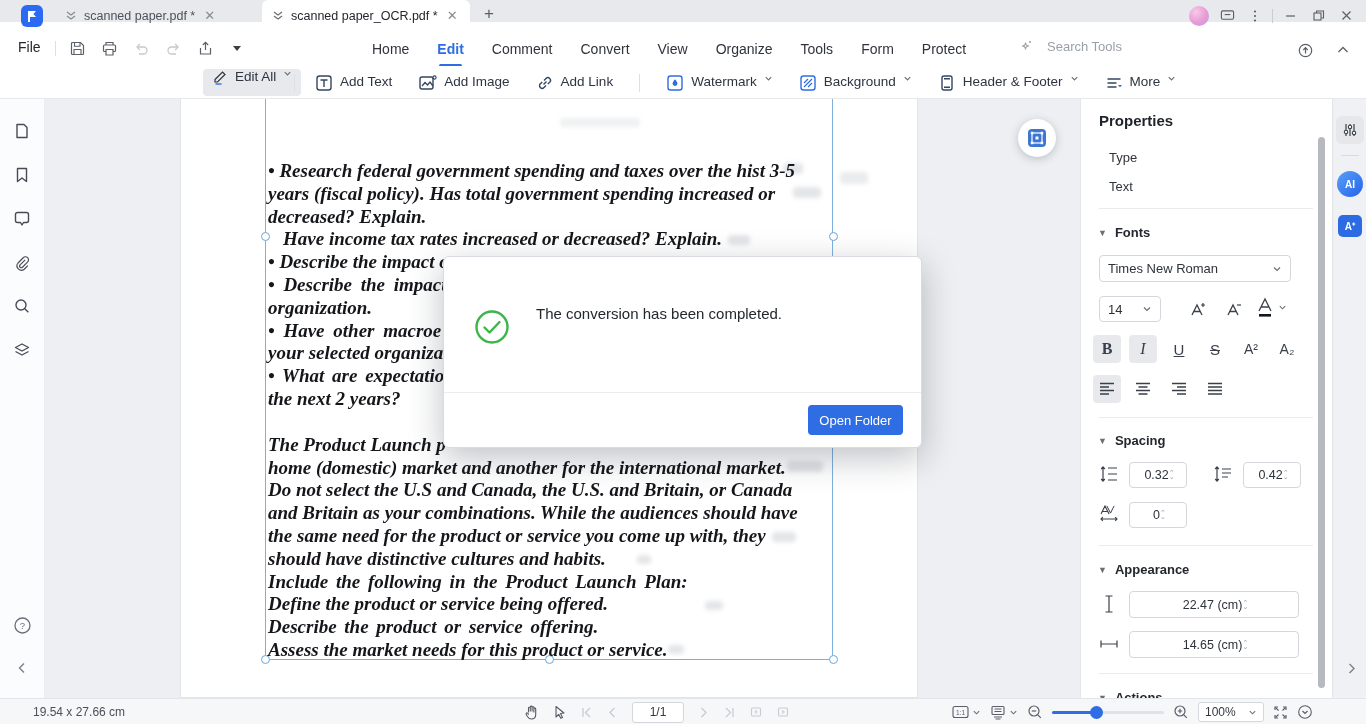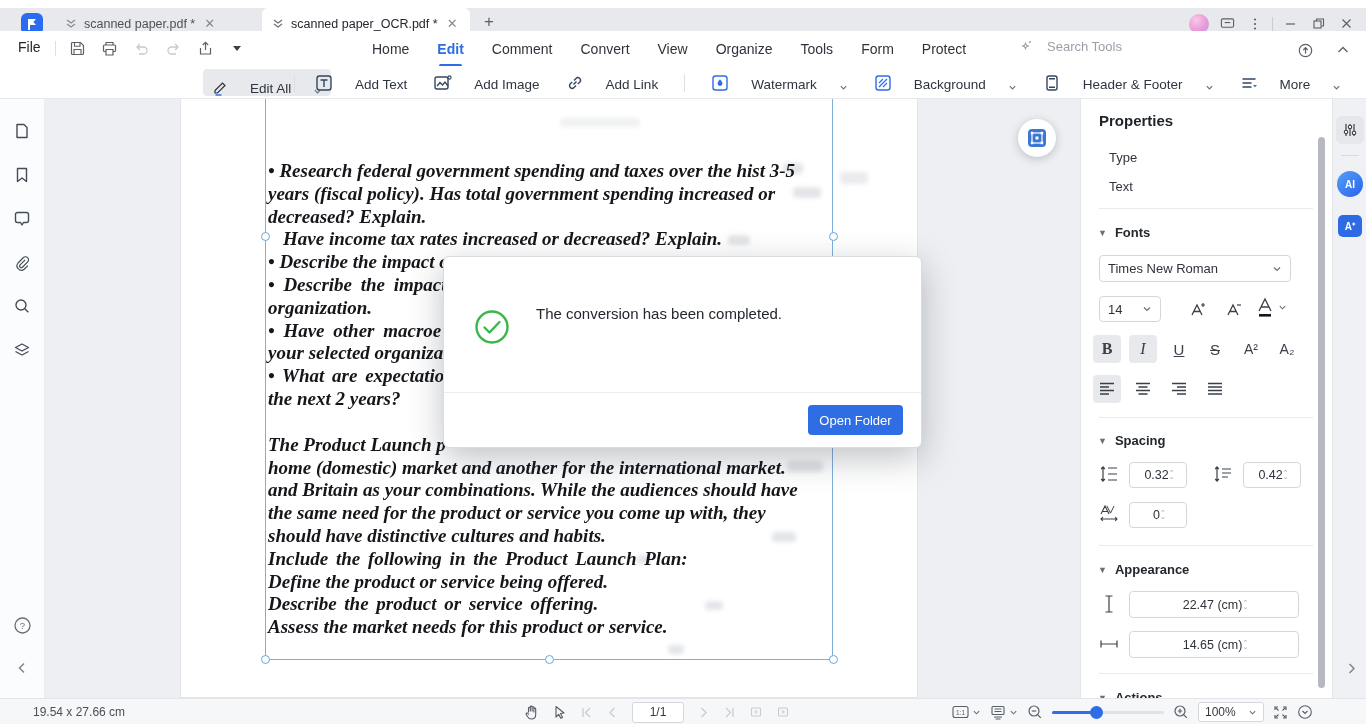--- a/index.html
+++ b/index.html
@@ -4,41 +4,41 @@
 <style>
   html,body{margin:0;padding:0}
   body{width:1366px;height:724px;position:relative;overflow:hidden;
        font-family:"Liberation Sans",sans-serif;background:#fff;color:#2e3440;
        -webkit-font-smoothing:antialiased}
   .a{position:absolute}
   .row{display:flex;align-items:center}
   svg.i{display:block;flex:0 0 auto}
 
   
-  .titlebar{left:0;top:8px;width:1366px;height:31px;background:#e7e9ec}
+  .titlebar{left:0;top:0;width:1366px;height:22px;background:#e7e9ec}
   .logo{left:21px;top:5px;width:22px;height:22px;border-radius:6px;background:#2a6bf2;
         display:flex;align-items:center;justify-content:center}
   .tab{top:0;height:31px;display:flex;align-items:center;gap:7px;padding:0 10px;
        font-size:12.5px;color:#4c525b;box-sizing:border-box}
   .tab.active{background:#fff;border-radius:6px 6px 0 0;color:#23272e}
   .tab .close{color:#868c94;font-size:13px;line-height:1;padding:2px}
   .winbtn{color:#5a6068;display:flex;align-items:center;justify-content:center;width:28px;height:31px}
 
   
   .menubar{left:0;top:31px;width:1366px;height:35px;background:#fff}
   .menu-item{position:relative;font-size:14px;color:#2f343c;padding:2px 0;cursor:default}
   .menu-item.active{color:#2e6de4;font-weight:700}
   .menu-item.active::after{content:"";position:absolute;left:2px;right:2px;bottom:-8px;height:3px;
         background:#2e6de4;border-radius:2px}
   .qicon{color:#5a6168;display:flex;align-items:center;justify-content:center;width:26px;height:26px}
   .qicon.disabled{color:#c6c9ce}
 
   
   .editbar{left:0;top:66px;width:1366px;height:33px;background:#fff;border-bottom:1px solid #e6e8eb;box-sizing:border-box}
-  .tool{display:flex;align-items:flex-end;gap:22px;font-size:13.5px;color:#2e3440}
+  .tool{display:flex;align-items:flex-start;gap:7px;font-size:13.5px;color:#2e3440}
   .vdiv{width:1px;height:18px;background:#dcdfe3}
 
   
   .workspace{left:45px;top:99px;width:1035px;height:599px;background:#edeff2;overflow:hidden}
   .page{position:absolute;left:135px;top:0;width:738px;height:599px;background:#fff;border:1px solid #e2e4e8;border-top:none;box-sizing:border-box}
   .doctext{position:absolute;left:223px;top:61px;width:566px;
            font-family:"Liberation Serif",serif;font-style:italic;font-weight:700;
            font-size:19px;line-height:22.8px;color:#14161a;white-space:nowrap}
   .docline{height:22.8px}
   .gap{margin-top:23px}
@@ -392,20 +392,21 @@
     <div class="docline indent">Have income tax rates increased or decreased? Explain.</div>
     <div class="docline">• Describe the impact o</div>
     <div class="docline" style="word-spacing:4px">• Describe the impact</div>
     <div class="docline">organization.</div>
     <div class="docline" style="word-spacing:4px">• Have other macroe</div>
     <div class="docline">your selected organiza</div>
     <div class="docline" style="word-spacing:3px">• What are expectatio</div>
     <div class="docline">the next 2 years?</div>
     <div class="docline gap">The Product Launch p</div>
     <div class="docline">home (domestic) market and another for the international market.</div>
+    <div class="docline">Do not select the U.S and Canada, the U.S. and Britain, or Canada</div>
     <div class="docline">and Britain as your combinations. While the audiences should have</div>
     <div class="docline">the same need for the product or service you come up with, they</div>
     <div class="docline">should have distinctive cultures and habits.</div>
     <div class="docline" style="word-spacing:3px">Include the following in the Product Launch Plan:</div>
     <div class="docline">Define the product or service being offered.</div>
     <div class="docline" style="word-spacing:3px">Describe the product or service offering.</div>
     <div class="docline">Assess the market needs for this product or service.</div>
   </div>
 
   <div class="floatbtn">

